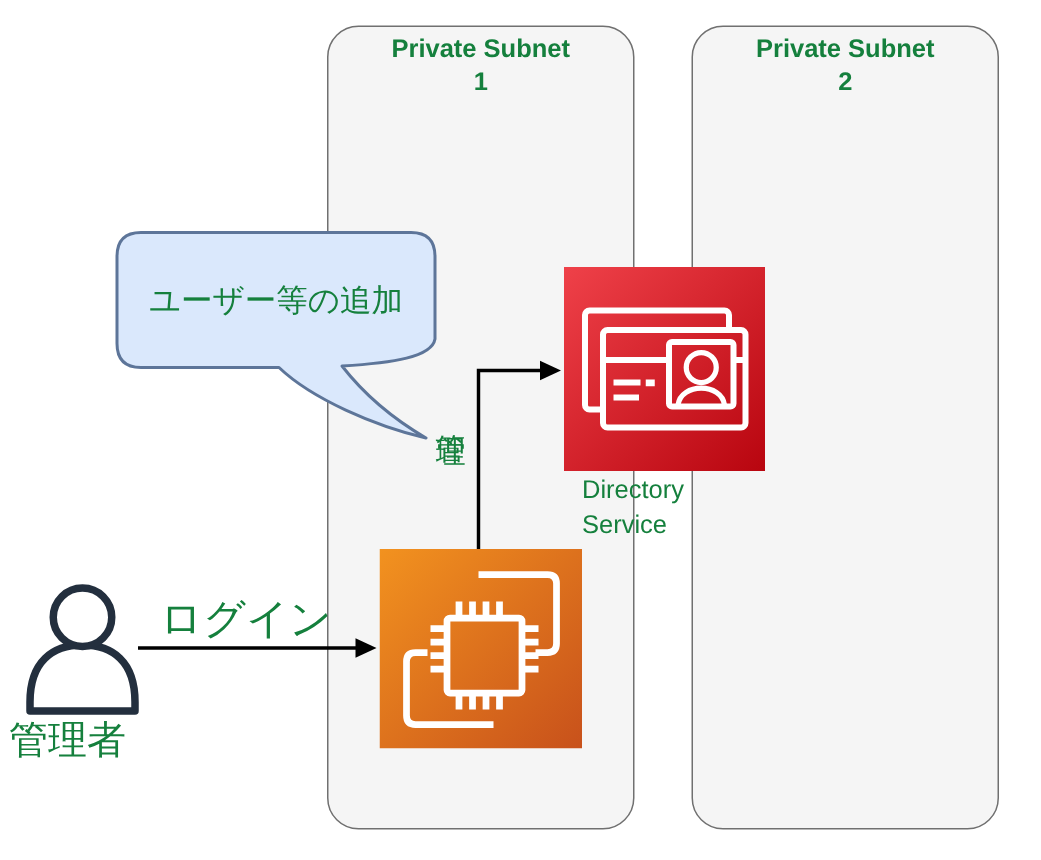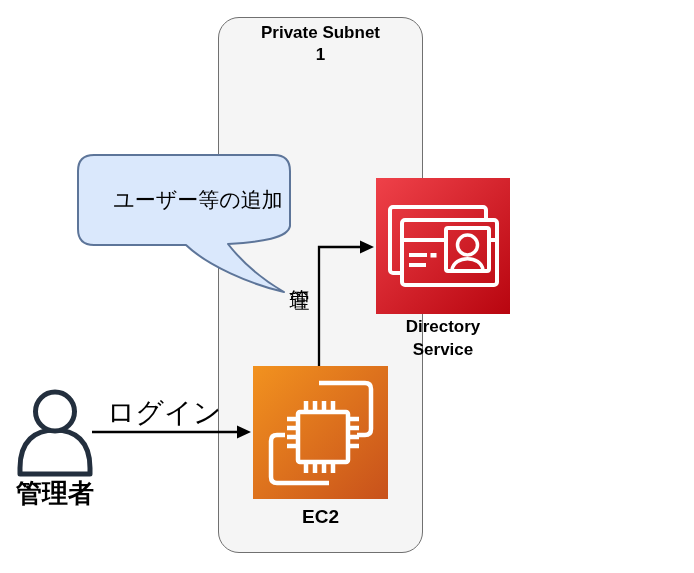--- a/index.html
+++ b/index.html
@@ -1,52 +1,55 @@
 <!DOCTYPE html>
 <html><head>
 <meta charset="utf-8">
 <style>
   html,body{margin:0;padding:0;background:#fff;}
   .canvas{
     position:relative;width:694px;height:573px;background:#fff;
-    font-family:"Liberation Sans","DejaVu Sans",sans-serif;overflow:hidden;color:#000000;
+    font-family:"Liberation Sans","DejaVu Sans",sans-serif;overflow:hidden;color:#15803d;
   }
   .subnet{
     position:absolute;top:17px;width:205px;height:536px;
     background:#F5F5F5;border:1.6px solid #707070;border-radius:21px;box-sizing:border-box;
   }
   #subnet1{left:218px;}
   #subnet2{left:461px;}
   .subnet-title{
     width:130px;margin:0 auto;padding-top:4px;text-align:center;
     font-weight:bold;font-size:17px;line-height:1.28;
   }
   .overlay{position:absolute;left:0;top:0;}
   .node-icon{position:absolute;display:block;}
   #icon-directory{left:376px;top:178px;}
   #icon-ec2{left:253px;top:366px;}
-  .node-label{position:absolute;text-align:center;font-weight:bold;}
+  .node-label{position:absolute;text-align:left;font-weight:normal;}
   #label-directory{left:388px;top:316px;width:110px;font-size:17px;line-height:1.35;}
   #label-ec2{left:253px;top:506px;width:135px;font-size:19px;}
   #label-admin{left:6px;top:476px;width:98px;font-size:26px;}
   .edge-label{position:absolute;font-size:28px;font-weight:normal;}
   #label-login{left:104px;top:394px;width:120px;text-align:center;}
   #label-manage{left:287px;top:274px;font-size:20px;writing-mode:vertical-rl;text-orientation:upright;letter-spacing:2px;}
   #callout-text{
-    position:absolute;left:92px;top:155px;width:212px;height:90px;
+    position:absolute;left:78px;top:155px;width:212px;height:90px;
     display:flex;align-items:center;justify-content:center;font-size:21px;
   }
 </style>
 </head>
 <body>
 
 <div class="canvas">
 
   <div class="subnet" id="subnet1">
     <div class="subnet-title">Private Subnet 1</div>
+  </div>
+  <div class="subnet" id="subnet2">
+    <div class="subnet-title">Private Subnet 2</div>
   </div>
 
   <svg class="overlay" width="694" height="573" viewBox="0 0 694 573">
 
     <path d="M 94 155 H 274 Q 290 155 290 171 V 226
              C 288 238 262 242 228 244
              C 242 262 260 278 284 292
              C 250 284 208 266 186 245
              H 94 Q 78 245 78 229 V 171 Q 78 155 94 155 Z" fill="#DAE8FC" stroke="#5D7599" stroke-width="2" stroke-linejoin="round"></path>
 
@@ -110,21 +113,20 @@
       <line x1="45" y1="53" x2="34" y2="53"></line>
         <line x1="45" y1="62" x2="34" y2="62"></line>
       <line x1="45" y1="71" x2="34" y2="71"></line>
         <line x1="45" y1="80" x2="34" y2="80"></line>
       <line x1="95" y1="53" x2="106" y2="53"></line>
         <line x1="95" y1="62" x2="106" y2="62"></line>
       <line x1="95" y1="71" x2="106" y2="71"></line>
         <line x1="95" y1="80" x2="106" y2="80"></line>
     </g>
   </svg>
-  <div class="node-label" id="label-ec2">EC2</div>
 
   <div class="node-label" id="label-admin">管理者</div>
 
   <div class="edge-label" id="label-login">ログイン</div>
   <div class="edge-label" id="label-manage">管理</div>
 
   <div id="callout-text">ユーザー等の追加</div>
 
 </div>
 

